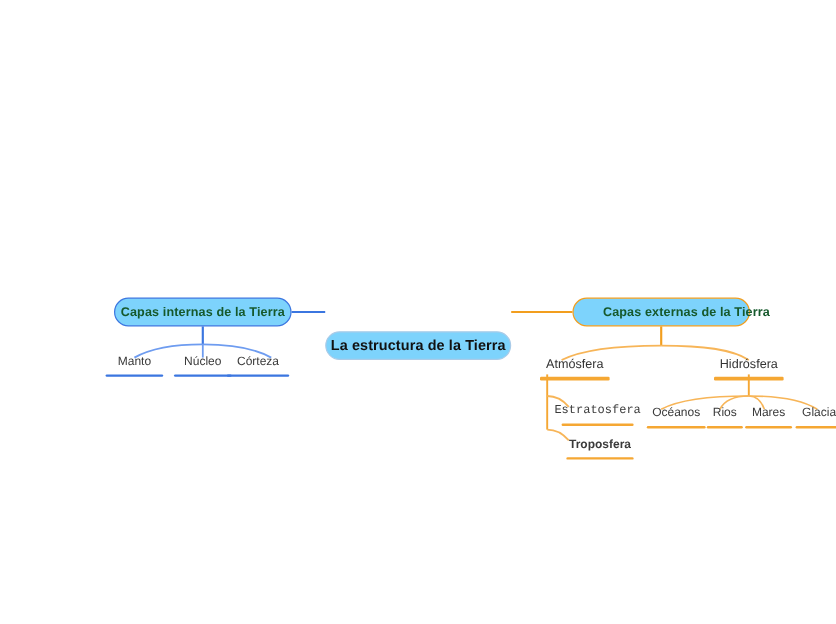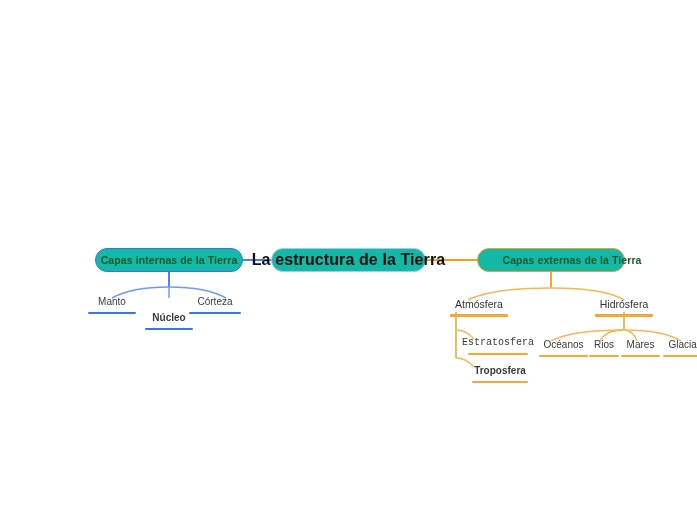--- a/index.html
+++ b/index.html
@@ -24,30 +24,31 @@
     pointer-events: none;
   }
 
   
   .pill {
     position: absolute;
     box-sizing: border-box;
     display: flex;
     align-items: center;
     justify-content: center;
-    background: #14b8a6;
+    background: #7dd3fc;
     border-radius: 999px;
     white-space: nowrap;
     font-weight: bold;
     letter-spacing: 0.1px;
   }
   .pill-root {
     border: 1.6px solid #a9cbe8;
     color: #111111;
-    font-size: 16px;
+    font-size: 12px;
+    margin-top: 28px;
   }
   .pill-left {
     border: 1.4px solid #3b76e0;
     color: #16592c;
     font-size: 10.5px;
   }
   .pill-right {
     border: 1.4px solid #f29e1e;
     color: #16592c;
     font-size: 10.5px;
@@ -113,21 +114,21 @@
   </svg>
 
   <div class="pill pill-root" style="left:271px; top:248px; width:155px; height:24px;">La estructura de la Tierra</div>
 
   <div class="pill pill-left" style="left:95px; top:248px; width:148px; height:24px;">Capas internas de la Tierra</div>
 
   <div class="ulabel blue" style="left:88px; top:296px; width:48px; height:18px;">
     <span>Manto</span>
     <span class="bar"></span>
   </div>
-  <div class="ulabel blue" style="left:145px; top:312px; width:48px; height:18px;font-weight:bold;">
+  <div class="ulabel blue" style="left:145px; top:296px; width:48px; height:18px;">
     <span>Núcleo</span>
     <span class="bar"></span>
   </div>
   <div class="ulabel blue" style="left:189px; top:296px; width:52px; height:18px;">
     <span>Córteza</span>
     <span class="bar"></span>
   </div>
 
   <div class="pill pill-right" style="left:477px; top:248px; width:148px; height:24px;">Capas externas de la Tierra</div>
 

